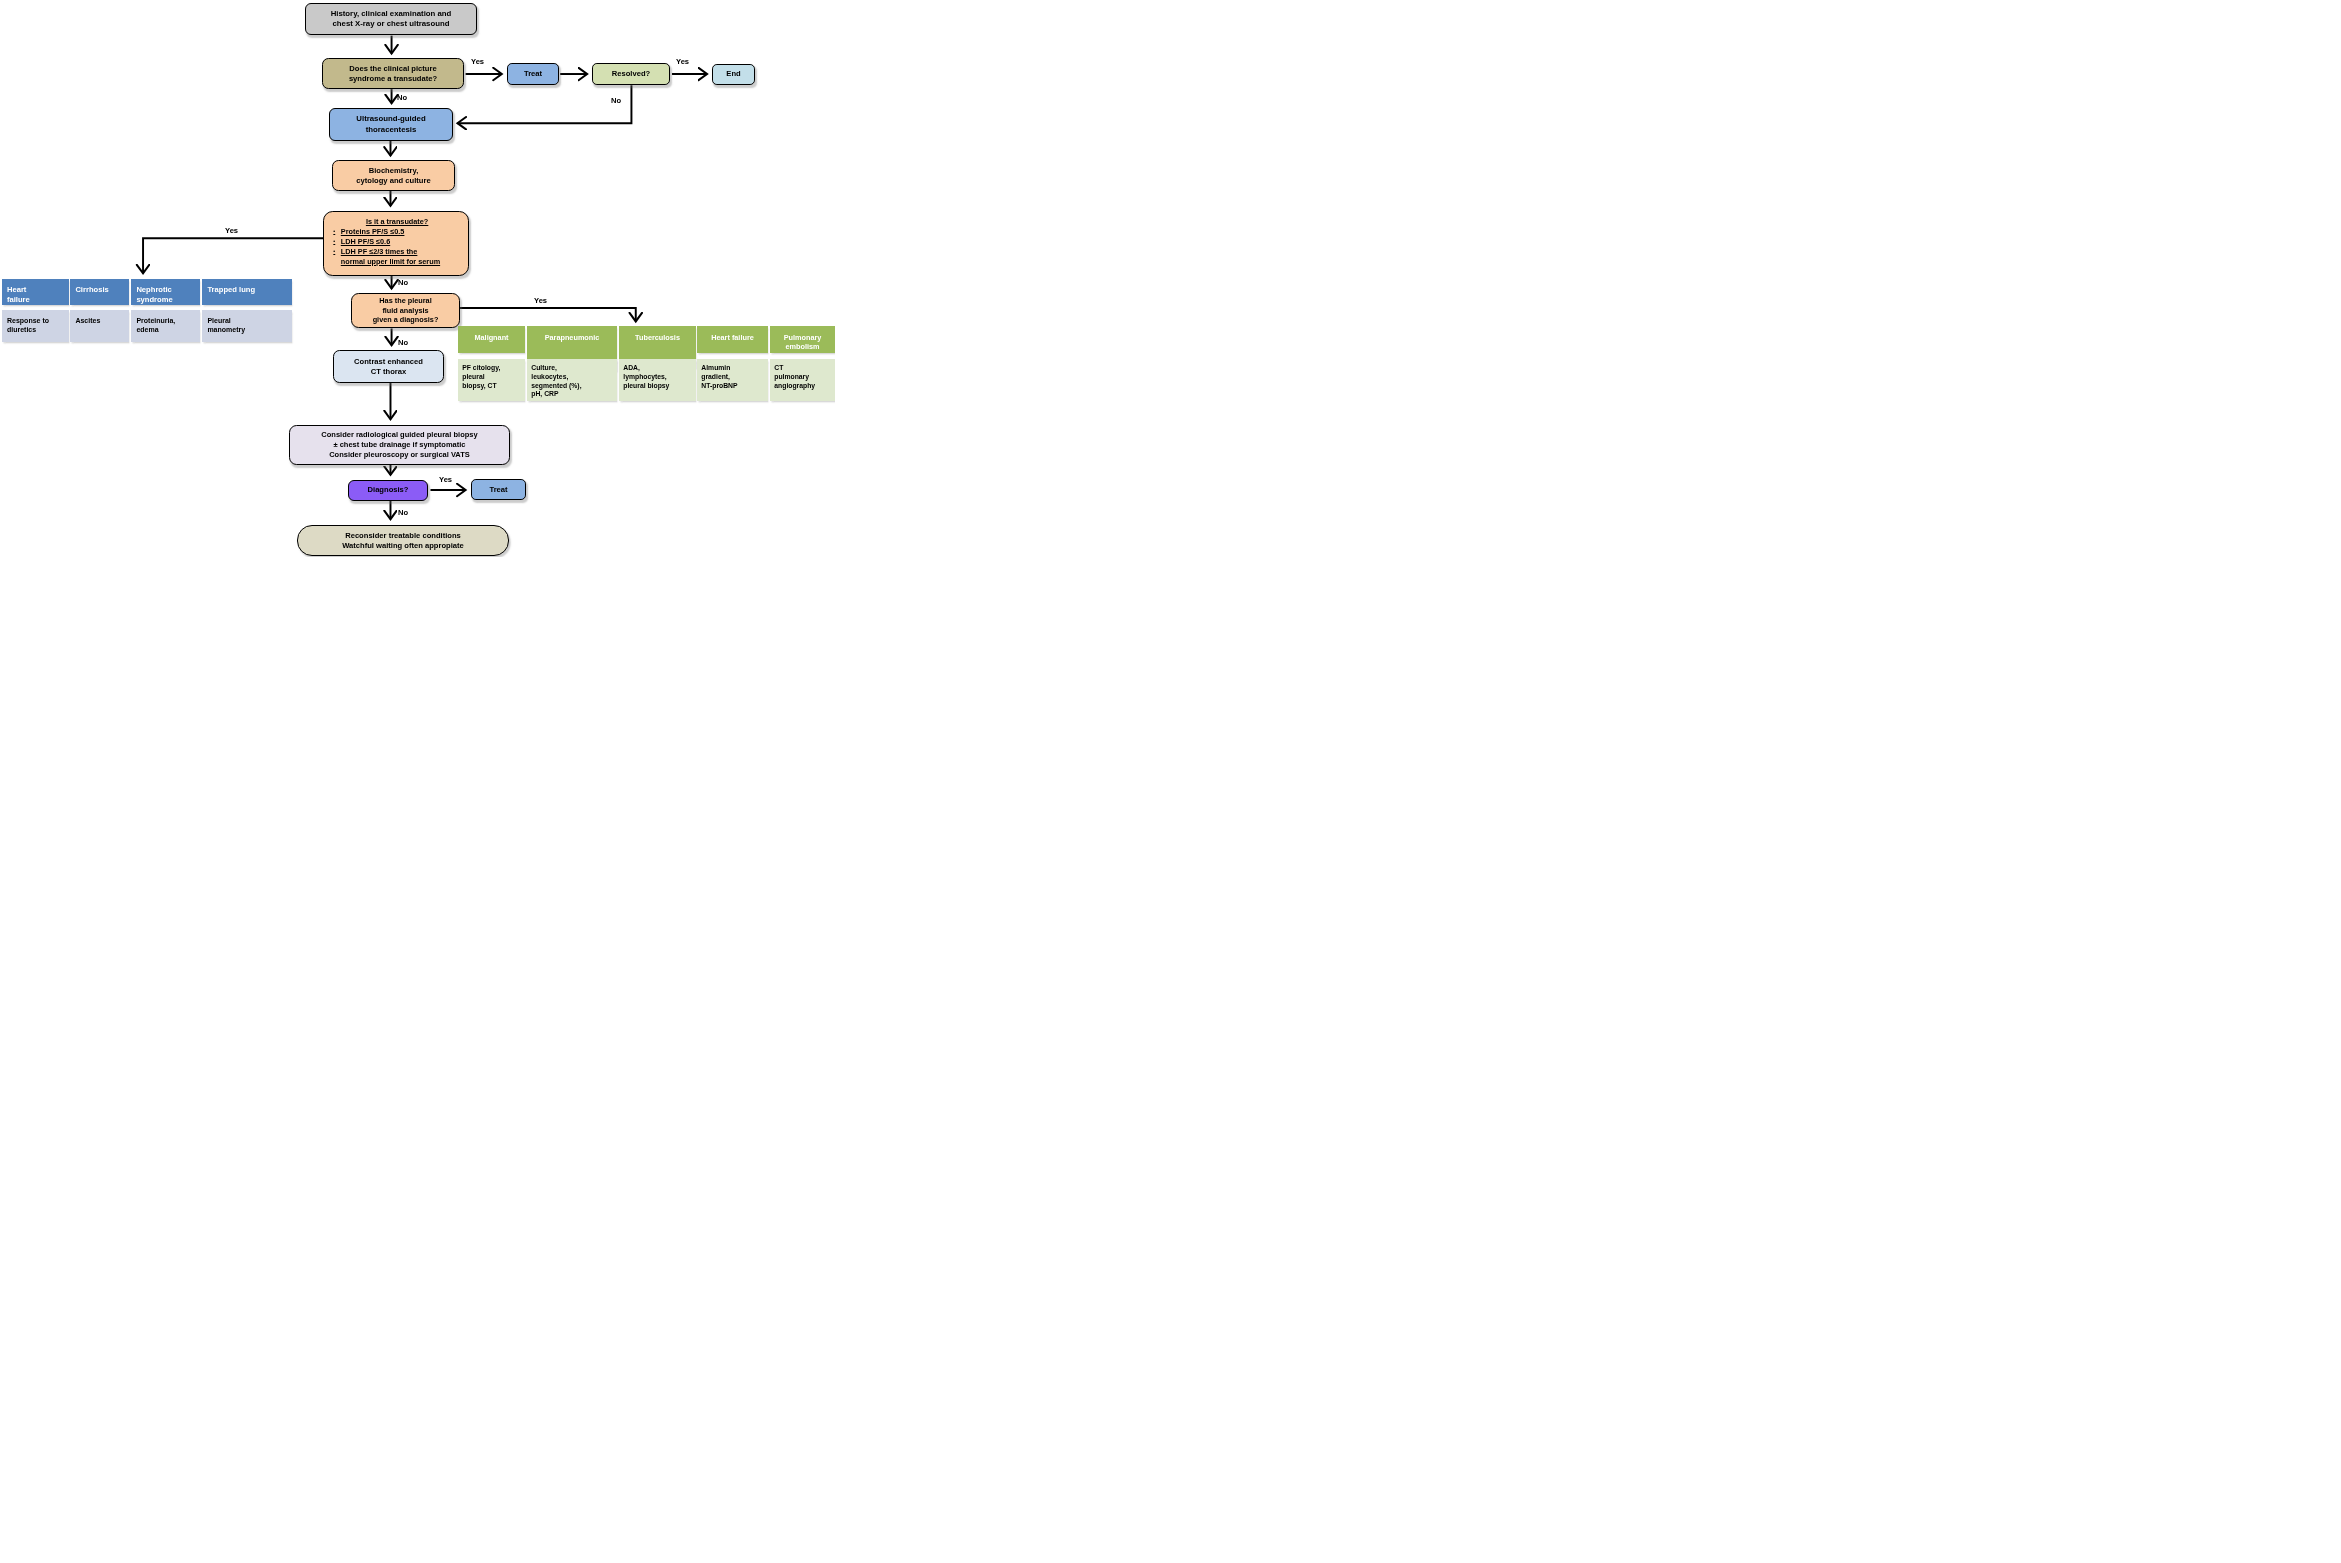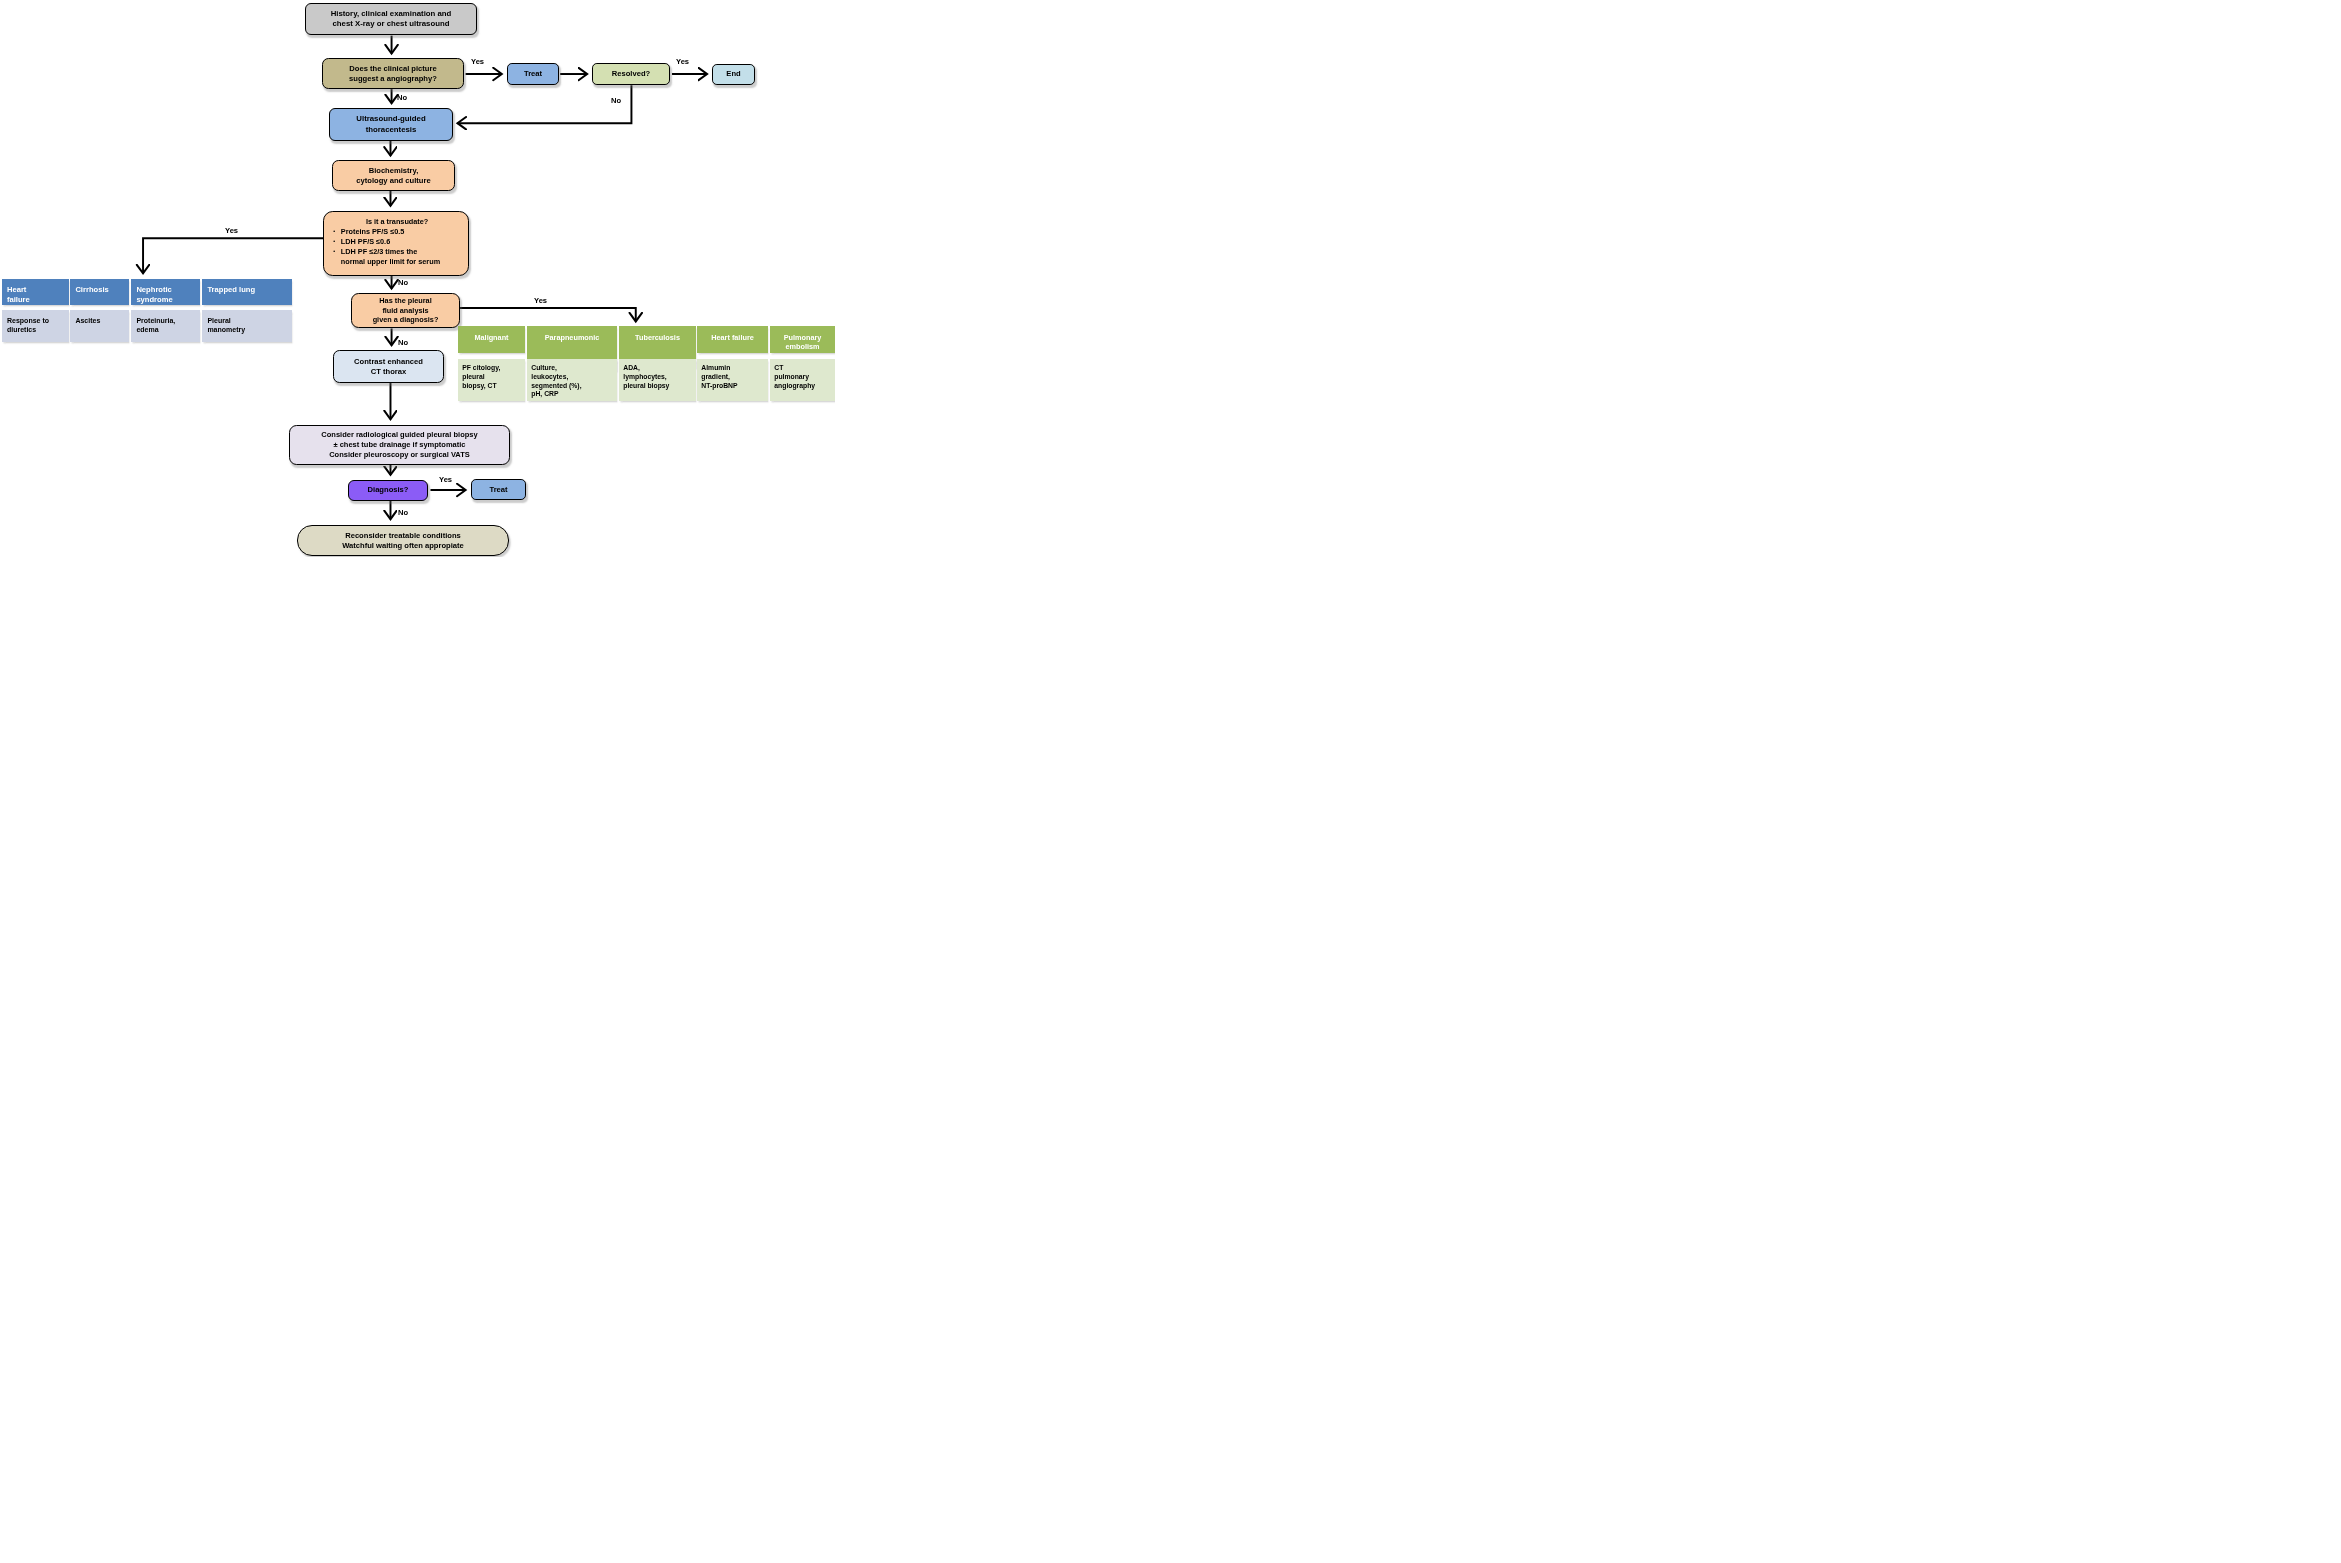--- a/index.html
+++ b/index.html
@@ -8,21 +8,21 @@
     font-family:"Liberation Sans","DejaVu Sans",sans-serif;font-weight:700;color:#000;
   }
   .node{
     position:absolute;border:1.6px solid #000;display:flex;align-items:center;justify-content:center;
     text-align:center;box-sizing:border-box;box-shadow:1.6px 2.2px 1.6px rgba(110,110,110,0.35);
   }
   .node-text{white-space:pre-line;line-height:1.3;}
   .edge-label{position:absolute;font-size:7.6px;line-height:1;white-space:nowrap;}
   #connectors{position:absolute;left:0;top:0;pointer-events:none;}
   
-  .criteria-inner{width:100%;padding:5.4px 5.4px 4.3px 7.6px;box-sizing:border-box;text-align:left;}
+  .criteria-inner{width:100%;padding:5.4px 5.4px 4.3px 7.6px;box-sizing:border-box;text-align:left;text-decoration:underline;}
   .criteria-title{text-align:center;font-size:7.3px;line-height:1.3;}
   .bullet{display:flex;font-size:7.3px;line-height:1.3;margin-top:0.5px;}
   .bullet .dot{width:5.4px;flex:0 0 5.4px;font-size:5.4px;padding-top:1.1px;margin-right:3.8px;text-align:center;}
   .bullet .btext{white-space:pre-line;}
   
   .tcell{
     position:absolute;box-sizing:border-box;overflow:hidden;white-space:pre-line;
     box-shadow:1.1px 1.6px 1.6px rgba(0,0,0,0.15);
   }
   .lt-head{color:#fff;font-size:7.6px;line-height:1.35;padding:6px 3.2px 2.2px 5.4px;text-align:left;}
@@ -61,21 +61,21 @@
     </g>
   </svg>
 
   <div class="node" style="left: 305px; top: 2.7px; width: 172px; height: 32px; border-radius: 6px; background-color: rgb(201, 201, 201);">
     <span class="node-text" style="font-size:7.8px">History, clinical examination and
 chest X-ray or chest ultrasound</span>
   </div>
 
   <div class="node" style="left: 322px; top: 58px; width: 142px; height: 31px; border-radius: 6.5px; background-color: rgb(194, 185, 140);">
     <span class="node-text" style="font-size:7.6px">Does the clinical picture
-suggest a angiography?</span>
+syndrome a transudate?</span>
   </div>
 
   <div class="node" style="left: 507px; top: 63px; width: 52px; height: 21.6px; border-radius: 4.9px; background-color: rgb(141, 179, 226);">
     <span class="node-text" style="font-size:7.6px">Treat</span>
   </div>
 
   <div class="node" style="left: 592px; top: 63px; width: 78px; height: 22px; border-radius: 4.9px; background-color: rgb(212, 224, 178);">
     <span class="node-text" style="font-size:7.6px">Resolved?</span>
   </div>
 

